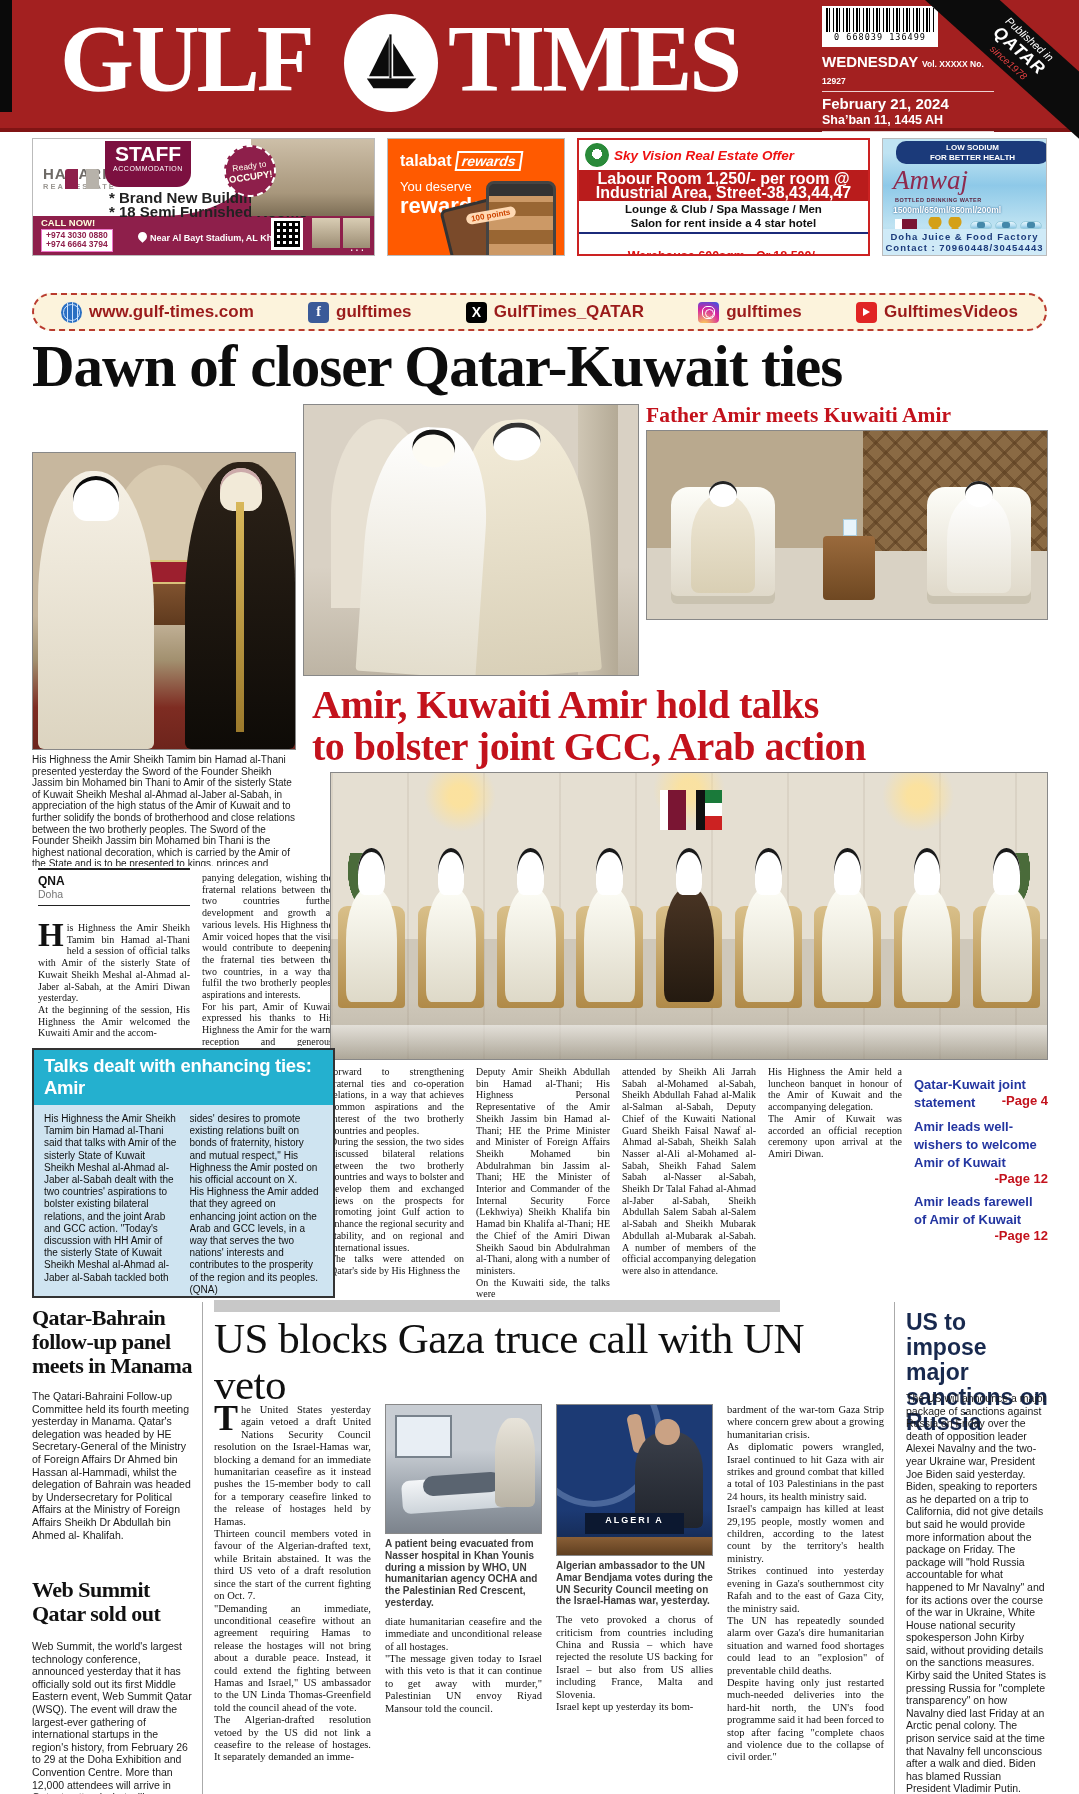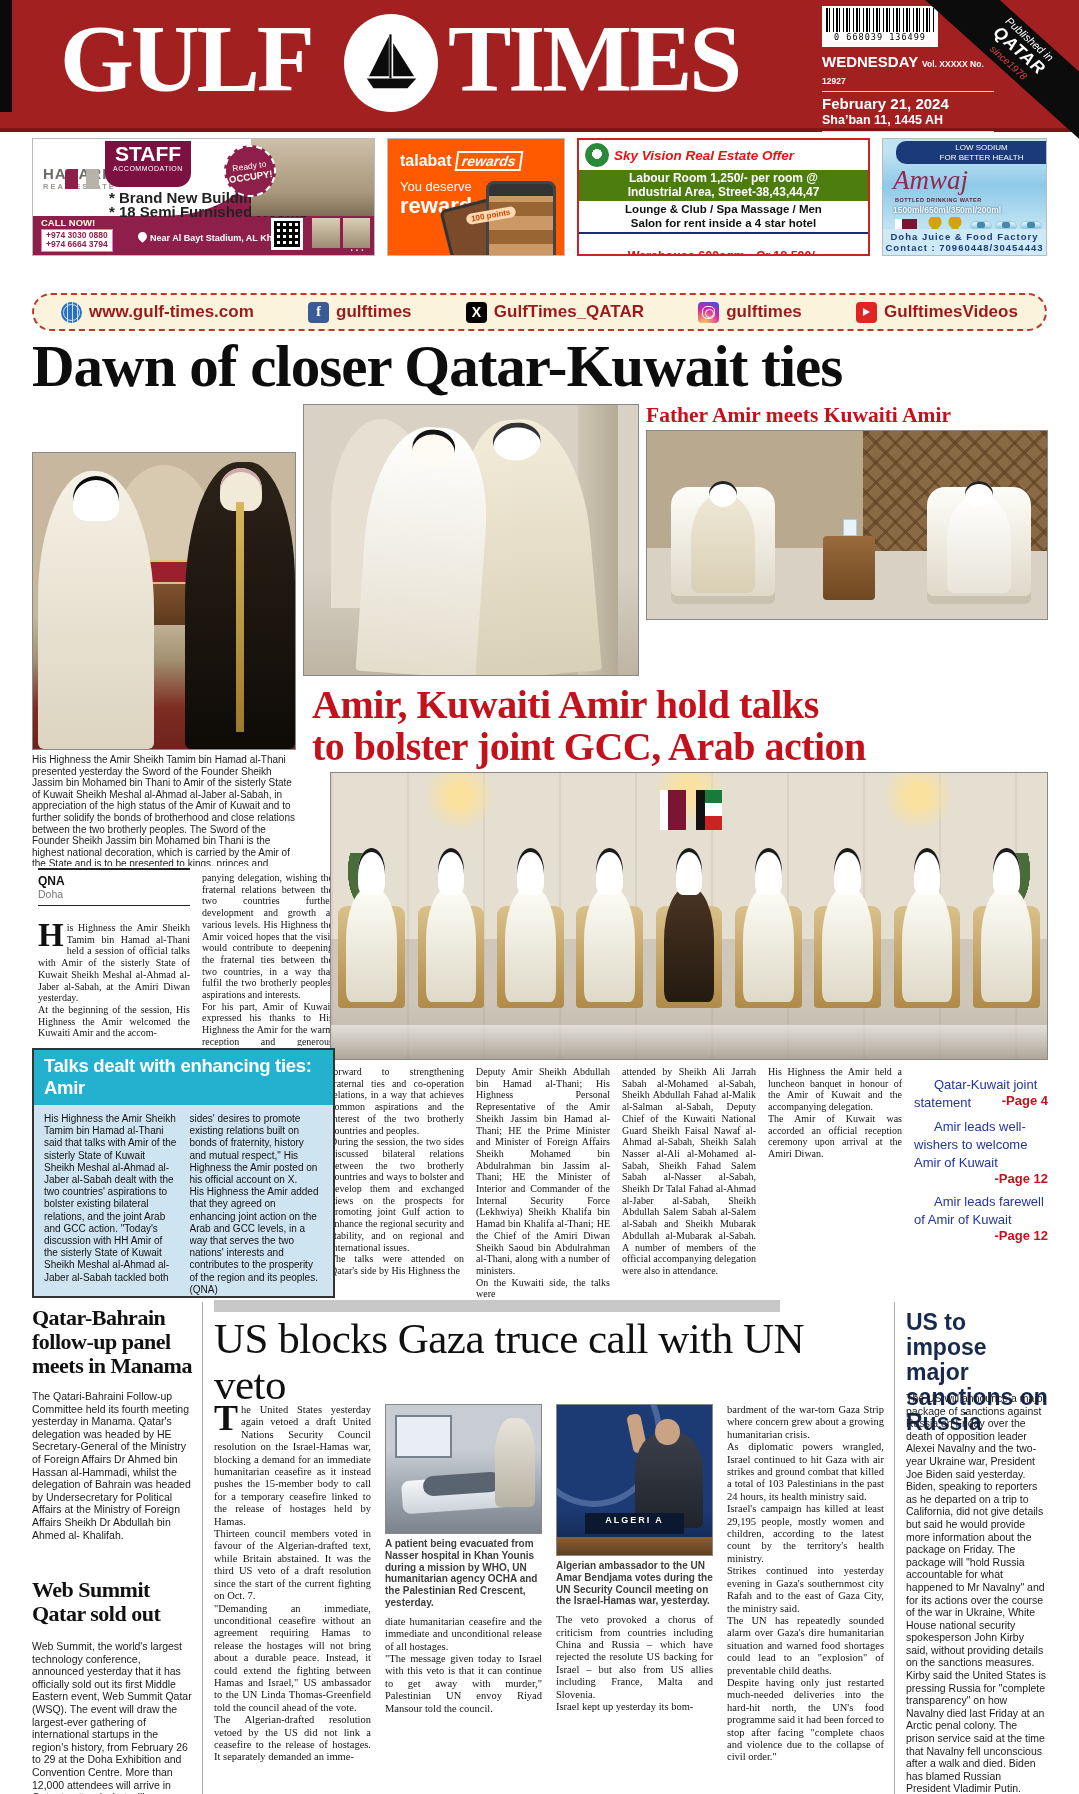--- a/index.html
+++ b/index.html
@@ -69,30 +69,30 @@
   .talabat-l2{position:absolute;left:12px;top:54px;font-size:22px;font-weight:bold;}
   .talabat-phone{position:absolute;right:8px;bottom:-6px;width:64px;height:74px;background:#222;border-radius:8px 8px 0 0;border:3px solid #444;
      background-image:linear-gradient(#333 0 12px,transparent 12px),repeating-linear-gradient(0deg,#c96 0 14px,#963 14px 28px);}
   .talabat-phone2{position:absolute;right:62px;bottom:-10px;width:50px;height:56px;background:#7a4a2a;border-radius:6px 6px 0 0;transform:rotate(-14deg);border:3px solid #333;}
   .talabat-pill{position:absolute;right:48px;bottom:34px;background:#ffd9b3;color:#c40;font-size:8px;font-weight:bold;border-radius:8px;padding:1px 5px;transform:rotate(-10deg);}
 
   .ad-sky{width:289px;background:#fff;border:2px solid #c22;}
   .sky-head{display:flex;align-items:center;gap:5px;padding:3px 6px;}
   .sky-logo{width:22px;height:22px;border-radius:50%;background:radial-gradient(circle at 50% 45%,#fff 0 30%,#2a8a3a 31% 100%);border:1px solid #283;}
   .sky-title{color:#e11;font-weight:bold;font-size:13.5px;font-style:italic;}
-  .sky-navy{background:#4d7c0f;color:#fff;font-weight:bold;font-size:12px;text-align:center;line-height:13.5px;padding:2px 2px;}
+  .sky-navy{background:#b91c1c;color:#fff;font-weight:bold;font-size:16px;text-align:center;line-height:13.5px;padding:2px 2px;}
   .sky-white{color:#111;font-weight:bold;font-size:11.5px;text-align:center;line-height:13.5px;padding:2px 2px;}
   .sky-red{color:#d11;font-weight:bold;font-size:12.5px;text-align:center;border-top:2px solid #1b2a7a;border-bottom:2px solid #1b2a7a;padding:15px 0;}
   .sky-call{background:#1b2a7a;text-align:center;font-size:11.5px;font-weight:bold;padding:2px 0;}
   .sky-call .lbl{color:#ff8a8a;}
   .sky-call .nums{color:#ffe24a;}
 
   .ad-amwaj{flex:1;background:linear-gradient(180deg,#bfe3f2 0 12%,#8ec9e8 40%,#bfe3f2 75%,#9fd2ea);}
   .amwaj-top{position:absolute;left:8%;top:2px;width:84%;background:#1b3a7a;color:#fff;border-radius:10px;
-     text-align:center;font-size:8px;font-weight:normal;line-height:9.5px;padding:2px 17px;}
+     text-align:center;font-size:8px;font-weight:bold;line-height:9.5px;padding:2px 8px;}
   .amwaj-brand{position:absolute;left:10px;top:26px;color:#8e2a4e;font-size:27px;font-style:italic;font-family:"Liberation Serif",serif;}
   .amwaj-sub{position:absolute;left:12px;top:58px;color:#5a1e3a;font-size:5.5px;font-weight:bold;letter-spacing:.5px;}
   .amwaj-sizes{position:absolute;left:10px;top:66px;color:#fff;font-size:8.5px;font-weight:bold;text-shadow:0 0 2px #147;}
   .amwaj-flag{position:absolute;left:12px;top:80px;width:22px;height:14px;background:linear-gradient(90deg,#fff 0 30%,#7a1533 30% 100%);}
   .medals{position:absolute;left:44px;top:78px;width:46px;height:20px;
      background:radial-gradient(circle 6px at 8px 5px,#d4a017 0 6px,transparent 7px),
                 radial-gradient(circle 6px at 28px 5px,#d4a017 0 6px,transparent 7px),
                 radial-gradient(circle 6px at 8px 17px,#d4a017 0 6px,transparent 7px),
                 radial-gradient(circle 6px at 28px 17px,#d4a017 0 6px,transparent 7px);}
   .amwaj-bottles{position:absolute;right:4px;top:24px;width:72px;height:66px;display:flex;gap:3px;align-items:flex-end;}
@@ -202,21 +202,21 @@
   .byline-agency{font-size:12px;font-weight:bold;color:#111;}
   .byline-city{font-size:10.5px;color:#777;}
   .body-text{font-size:10px;line-height:11.7px;text-align:justify;color:#111;white-space:pre-line;}
   .col1-text{left:38px;top:922px;width:152px;height:124px;overflow:hidden;}
   .col2-text{left:202px;top:872px;width:131px;height:174px;overflow:hidden;}
   .dropcap{float:left;font-size:33px;line-height:26px;font-weight:bold;padding-right:3px;font-family:"Liberation Serif",serif;}
   .subcols{left:330px;top:1066px;width:718px;height:232px;display:flex;gap:12px;}
   .sub-col{flex:1;overflow:hidden;}
   .links-block{margin-top:9px;font-family:"Liberation Sans",sans-serif;}
   .link-item{margin-bottom:6px;overflow:hidden;cursor:pointer;}
-  .link-label{color:#2335a0;font-weight:normal;font-size:13px;line-height:14.5px;margin-left:20px;}
+  .link-label{color:#2335a0;font-weight:bold;font-size:13px;line-height:14.5px;}
   .link-page{color:#c3121c;font-weight:bold;font-size:13px;float:right;}
 
   
   .talks-box{left:32px;top:1048px;width:303px;height:250px;border:2px solid #333;box-sizing:border-box;background:#cfe4f1;font-family:"Liberation Sans",sans-serif;}
   .talks-head{background:#24b0cf;color:#fff;font-weight:bold;font-size:18.5px;padding:5px 10px 6px;letter-spacing:-.3px;}
   .talks-cols{display:flex;gap:12px;padding:8px 10px;}
   .talks-col{flex:1;font-size:10px;line-height:12.2px;color:#111;white-space:pre-line;height:188px;overflow:hidden;}
 
   
   .vdiv{width:1px;background:#aaa;top:1302px;height:492px;}

